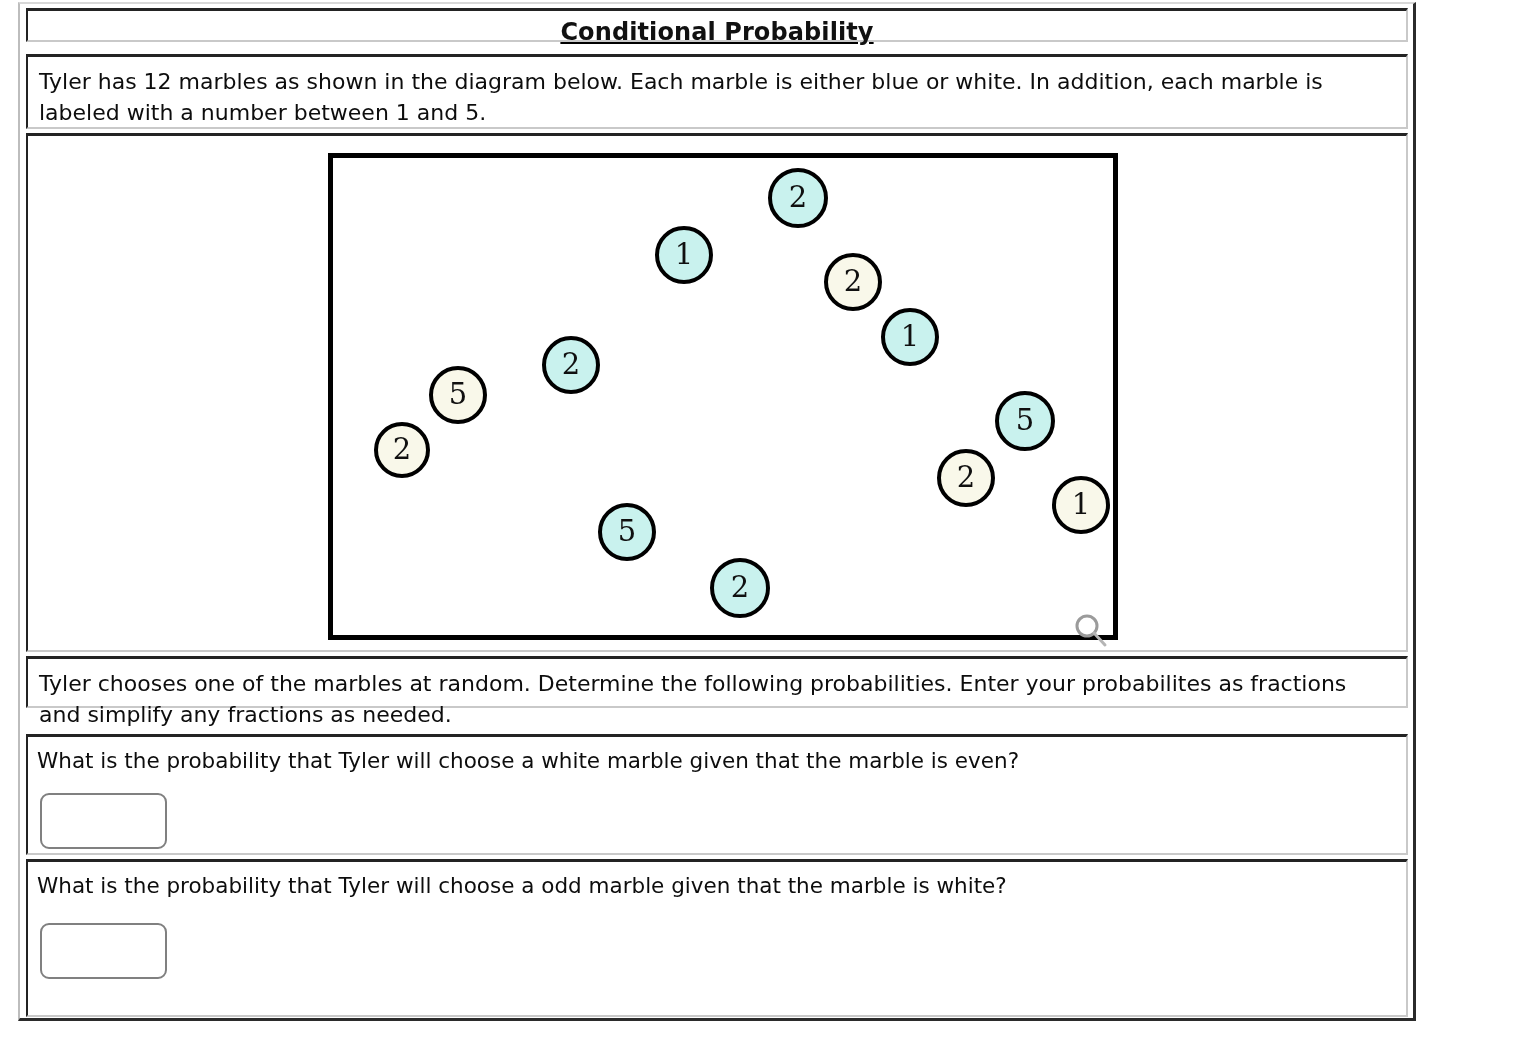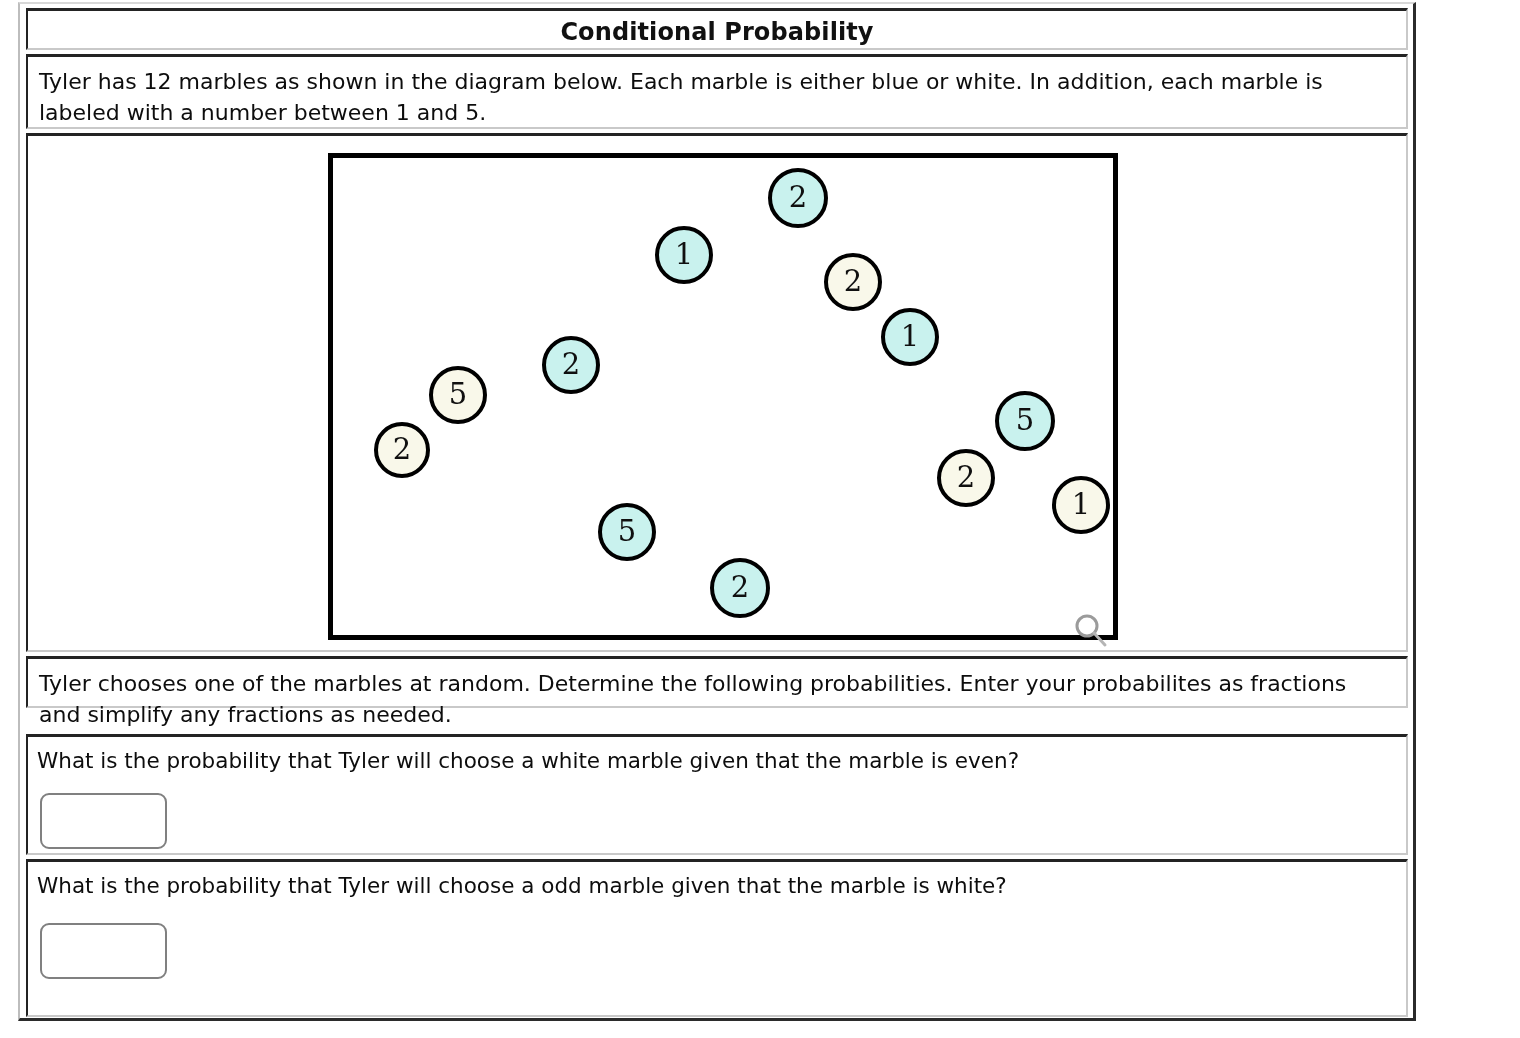--- a/index.html
+++ b/index.html
@@ -36,21 +36,21 @@
     width: 1382px;
     box-sizing: border-box;
     border-top: 3px solid #232323;
     border-left: 2px solid #232323;
     border-right: 2px solid #c9c9c9;
     border-bottom: 2px solid #c9c9c9;
     background: #ffffff;
   }
 
   
-  #panel-title { top: 4px; height: 42px; }
+  #panel-title { top: 4px; height: 34px; text-decoration: underline; }
   .title-text {
     text-align: center;
     font-weight: bold;
     font-size: 24px;
     color: #111111;
     line-height: 42px;
     letter-spacing: 0.1px;
   }
 
   

